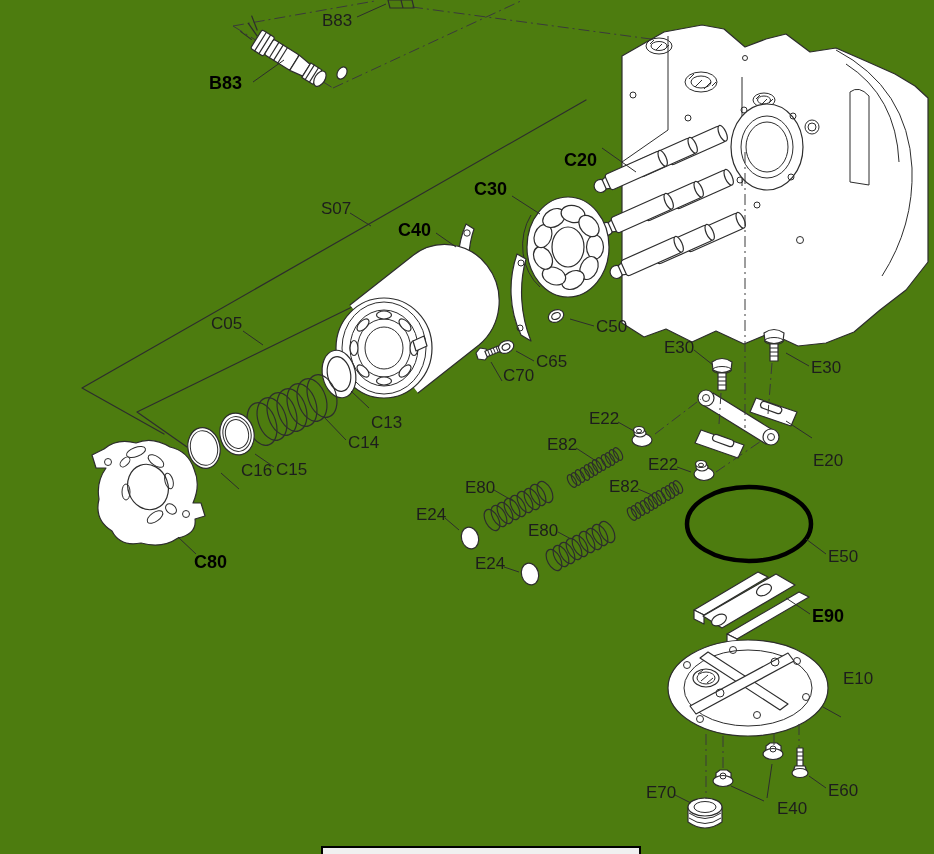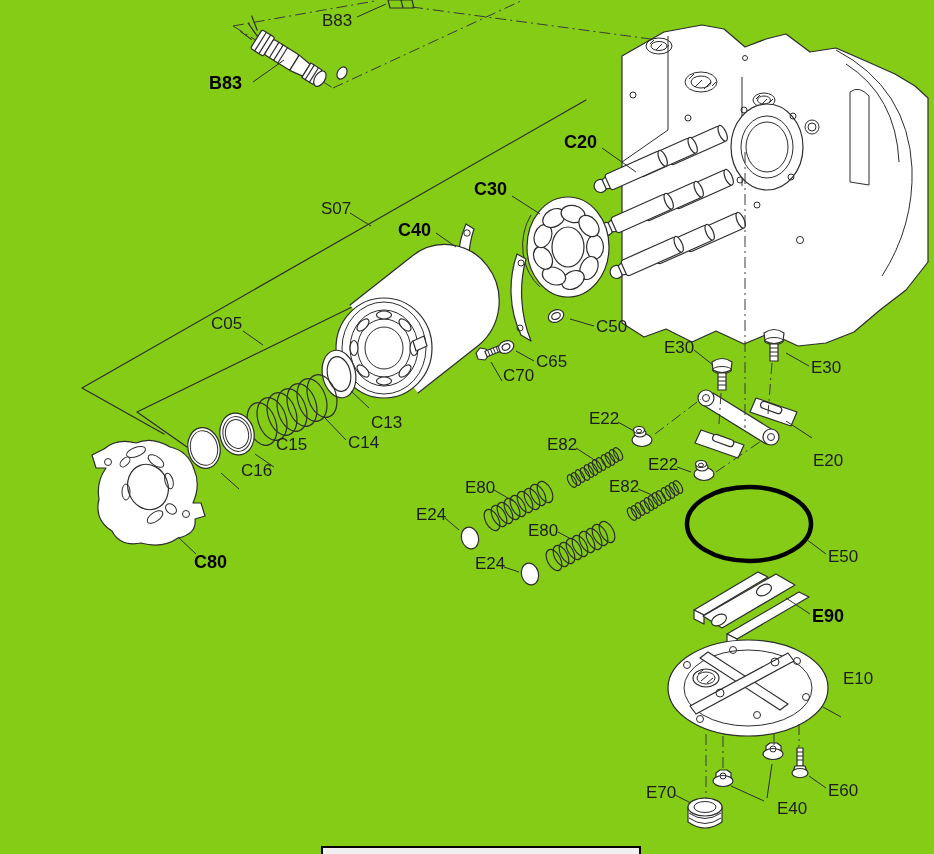--- a/index.html
+++ b/index.html
@@ -1,16 +1,16 @@
 <!DOCTYPE html>
 <html><head>
 <meta charset="utf-8">
 <style>
   html,body{margin:0;padding:0;background:#fff;}
-  .stage{position:relative;width:934px;height:854px;background:#84cc16;overflow:hidden;
+  .stage{position:relative;width:934px;height:854px;background:#4d7c0f;overflow:hidden;
          font-family:"Liberation Sans",sans-serif;}
   .stage svg{position:absolute;left:0;top:0;}
   .lbl{position:absolute;font:17px/1.1 "Liberation Sans",sans-serif;color:#1d1d1d;white-space:nowrap;}
   .lbl.b{font-weight:700;font-size:18px;color:#000;}
   .part{fill:#fff;stroke:#2d2d2d;stroke-width:1.2;stroke-linejoin:round;stroke-linecap:round;}
   .wire{fill:none;stroke:#2d2d2d;stroke-width:1.2;stroke-linejoin:round;stroke-linecap:round;}
   .thin{fill:none;stroke:#2d2d2d;stroke-width:1;}
   .leader{stroke:#2d2d2d;stroke-width:1;fill:none;}
   .dashdot{stroke:#3a3a3a;stroke-width:1;fill:none;stroke-dasharray:11 4 2 4;}
 </style>
@@ -397,31 +397,31 @@
     <line class="leader" x1="675" y1="795" x2="691" y2="803"></line>
     <path class="leader" d="M731,786 L764,801 M772,764 L767,798"></path>
     <line class="leader" x1="826" y1="788" x2="809" y2="776"></line>
   </g>
 
   <rect x="322" y="847" width="318" height="12" fill="#f0f0f0" stroke="#000" stroke-width="2"></rect>
 </svg>
 
 <div class="lbl" style="left:322px;top:12px">B83</div>
 <div class="lbl b" style="left:209px;top:74px">B83</div>
-<div class="lbl b" style="left:564px;top:133px">C20</div>
+<div class="lbl b" style="left:564px;top:151px">C20</div>
 <div class="lbl b" style="left:474px;top:180px">C30</div>
 <div class="lbl" style="left:321px;top:200px">S07</div>
 <div class="lbl b" style="left:398px;top:221px">C40</div>
 <div class="lbl" style="left:211px;top:315px">C05</div>
 <div class="lbl" style="left:596px;top:318px">C50</div>
 <div class="lbl" style="left:536px;top:353px">C65</div>
 <div class="lbl" style="left:503px;top:367px">C70</div>
 <div class="lbl" style="left:371px;top:414px">C13</div>
 <div class="lbl" style="left:348px;top:434px">C14</div>
-<div class="lbl" style="left:276px;top:436px">C15</div>
+<div class="lbl" style="left:276px;top:461px">C15</div>
 <div class="lbl" style="left:241px;top:462px">C16</div>
 <div class="lbl b" style="left:194px;top:553px">C80</div>
 <div class="lbl" style="left:664px;top:339px">E30</div>
 <div class="lbl" style="left:811px;top:359px">E30</div>
 <div class="lbl" style="left:589px;top:410px">E22</div>
 <div class="lbl" style="left:813px;top:452px">E20</div>
 <div class="lbl" style="left:547px;top:436px">E82</div>
 <div class="lbl" style="left:648px;top:456px">E22</div>
 <div class="lbl" style="left:465px;top:479px">E80</div>
 <div class="lbl" style="left:609px;top:478px">E82</div>

